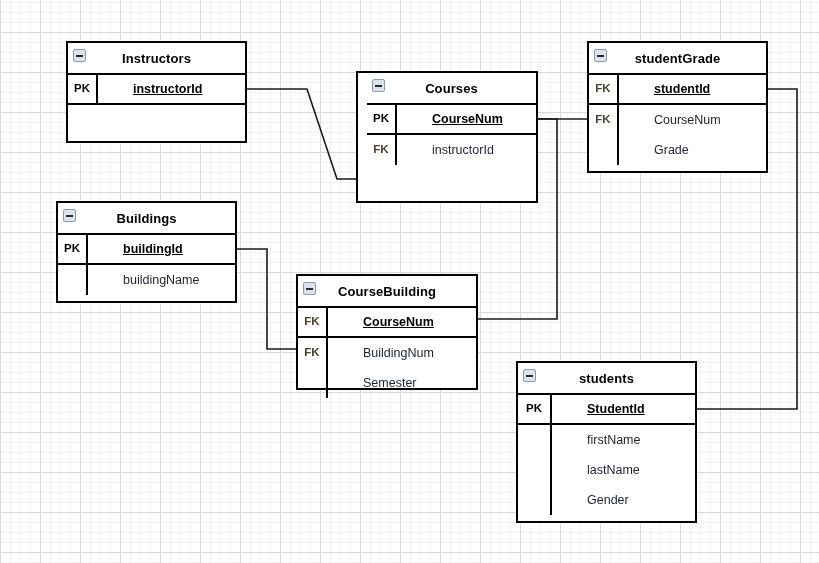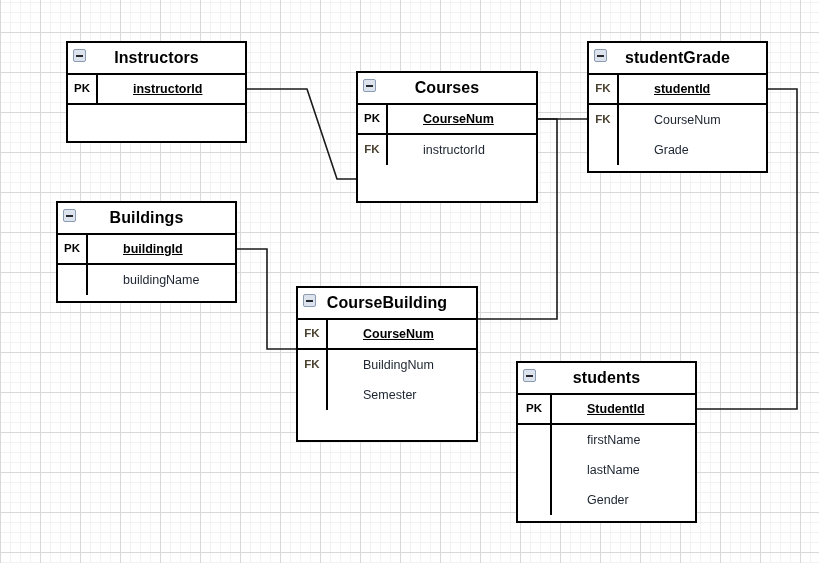--- a/index.html
+++ b/index.html
@@ -40,21 +40,21 @@
   .ent-header {
     position: relative;
     height: 30px;
     border-bottom: 2px solid #000000;
     display: flex;
     align-items: center;
     justify-content: center;
     background: #ffffff;
   }
   .ent-title {
-    font-size: 16px;
+    font-size: 13px;
     font-weight: bold;
     color: #000000;
     letter-spacing: 0.1px;
     text-align: center;
   }
   .collapse-box {
     position: absolute;
     left: 5px;
     top: 6px;
     width: 13px;
@@ -177,21 +177,21 @@
           <div class="ent-title">Instructors</div>
         </div>
         <div class="ent-body">
           <div class="attr-sep" style="left: 28px;"></div>
           <div class="attr-row pkrow">
             <div class="attr-key" style="width: 28px; flex: 0 0 28px;">PK</div>
             <div class="attr-name key">instructorId</div>
           </div>
         </div>
       </div>
-      <div class="entity" style="left: 356px; top: 71px; width: 182px; height: 132px;">
+      <div class="entity" style="left: 356px; top: 71px; width: 182px; height: 132px; padding-left: 9px;">
         <div class="ent-header">
           <div class="collapse-box">
             <i></i>
           </div>
           <div class="ent-title">Courses</div>
         </div>
         <div class="ent-body">
           <div class="attr-sep" style="left: 28px;"></div>
           <div class="attr-row pkrow">
             <div class="attr-key" style="width: 28px; flex: 0 0 28px;">PK</div>
@@ -238,21 +238,21 @@
           <div class="attr-row pkrow">
             <div class="attr-key" style="width: 28px; flex: 0 0 28px;">PK</div>
             <div class="attr-name key">buildingId</div>
           </div>
           <div class="attr-row">
             <div class="attr-key" style="width: 28px; flex: 0 0 28px;"></div>
             <div class="attr-name">buildingName</div>
           </div>
         </div>
       </div>
-      <div class="entity" style="left: 296px; top: 286px; width: 182px; height: 156px;">
+      <div class="entity" style="left: 296px; top: 274px; width: 182px; height: 116px;">
         <div class="ent-header">
           <div class="collapse-box">
             <i></i>
           </div>
           <div class="ent-title">CourseBuilding</div>
         </div>
         <div class="ent-body">
           <div class="attr-sep" style="left: 28px;"></div>
           <div class="attr-row pkrow">
             <div class="attr-key fk" style="width: 28px; flex: 0 0 28px;">FK</div>

